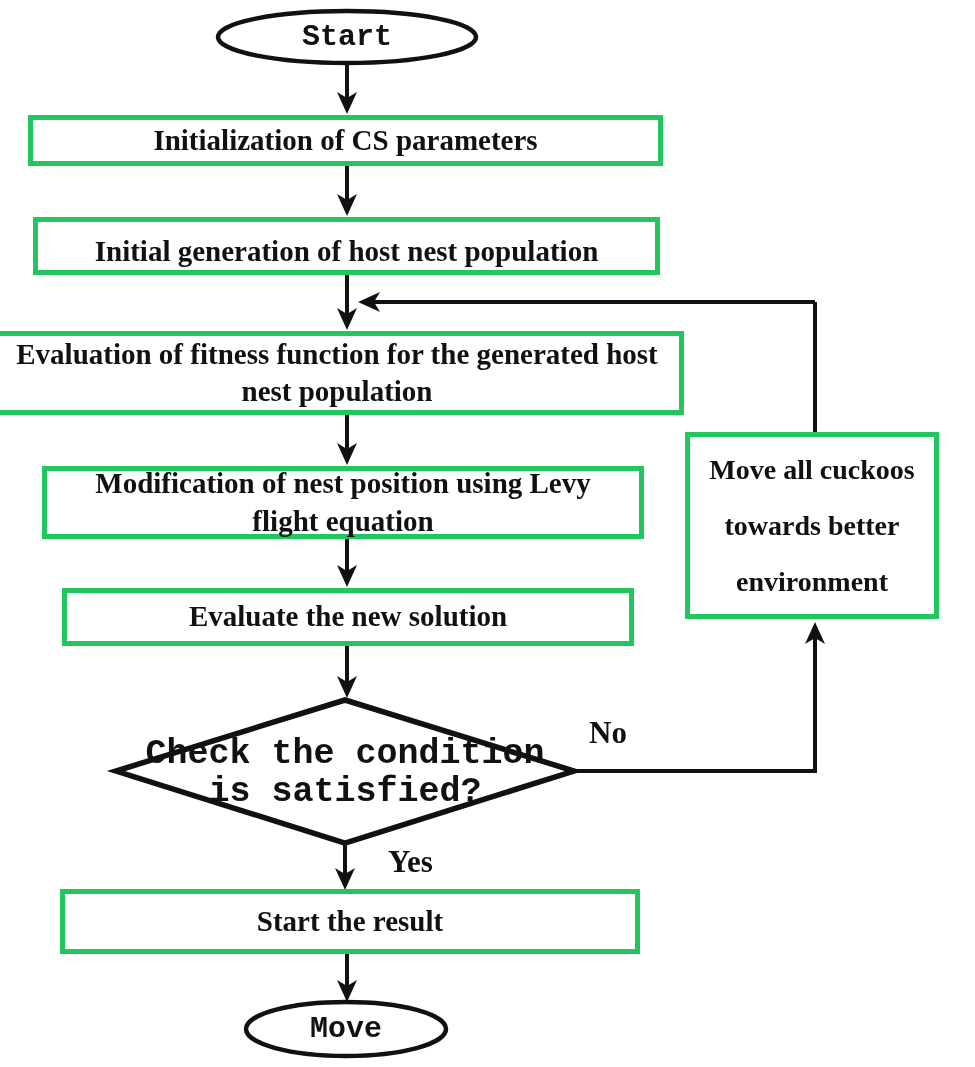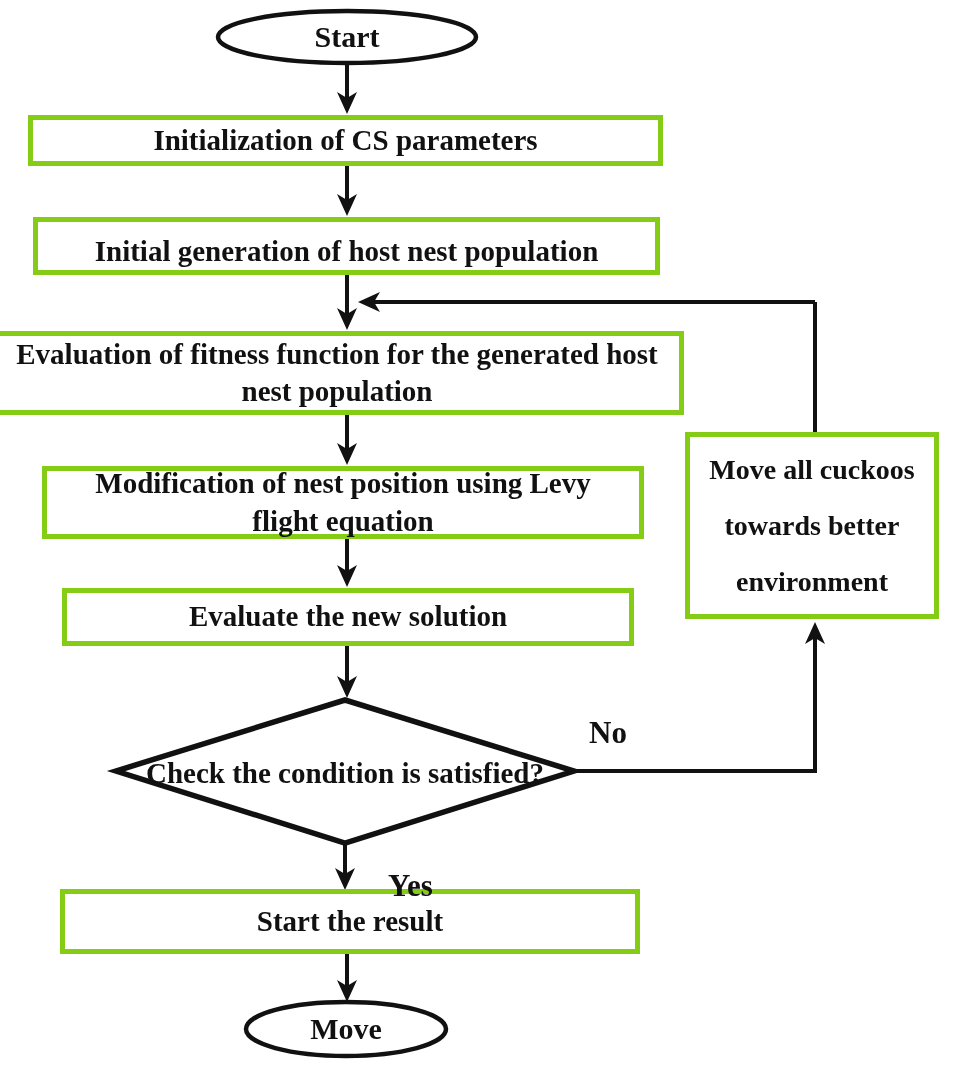--- a/index.html
+++ b/index.html
@@ -30,43 +30,44 @@
     z-index: 2;
     display: flex;
     align-items: center;
     justify-content: center;
     text-align: center;
     font-weight: bold;
     line-height: 1.28;
   }
   .rect-node {
     background: #ffffff;
-    border: 5px solid #84cc16;
+    border: 5px solid #22c55e;
     font-size: 29px;
   }
   .shape-label {
     background: transparent;
     font-size: 30px;
+    font-family: Liberation Mono, monospace;
   }
   .edge-label {
     position: absolute;
     z-index: 3;
     font-weight: bold;
     font-size: 31px;
     line-height: 1;
     text-align: right;
   }
   .move-node {
     line-height: 56px;
     font-size: 28px;
     padding: 0 6px;
   }
   .diamond-label {
     line-height: 38px;
-    font-size: 29px;
+    font-size: 35px;
   }
 </style>
 </head>
 <body>
 
 <div class="canvas">
 
   <svg class="connectors" viewBox="0 0 975 1067" xmlns="http://www.w3.org/2000/svg">
     <g stroke="#111111" stroke-width="4" fill="none">
 
@@ -151,17 +152,17 @@
   </div>
 
   <div class="node shape-label diamond-label" style="left:145px; top:733px; width:400px; height:80px;">
     <span>Check the condition is satisfied?</span>
   </div>
 
   <div class="edge-label" style="left:589px; top:717px;">
     <span>No</span>
   </div>
 
-  <div class="edge-label" style="left:388px; top:870px;">
+  <div class="edge-label" style="left:388px; top:846px;">
     <span>Yes</span>
   </div>
 
 </div>
 
 </body></html>

